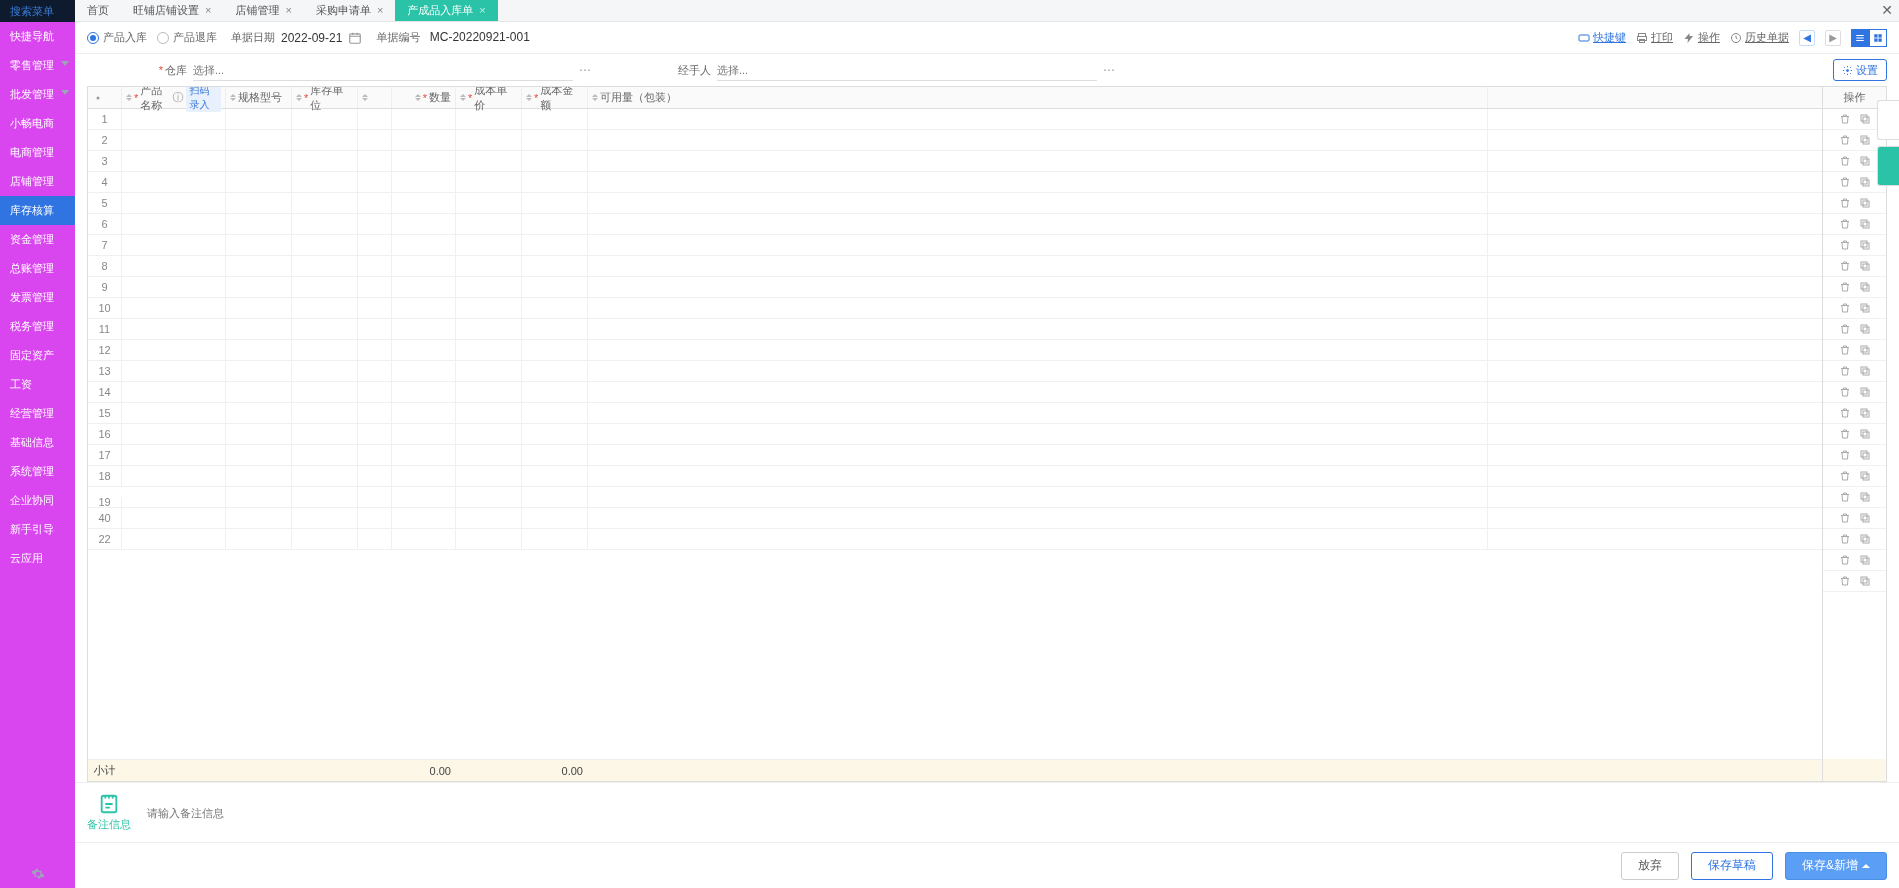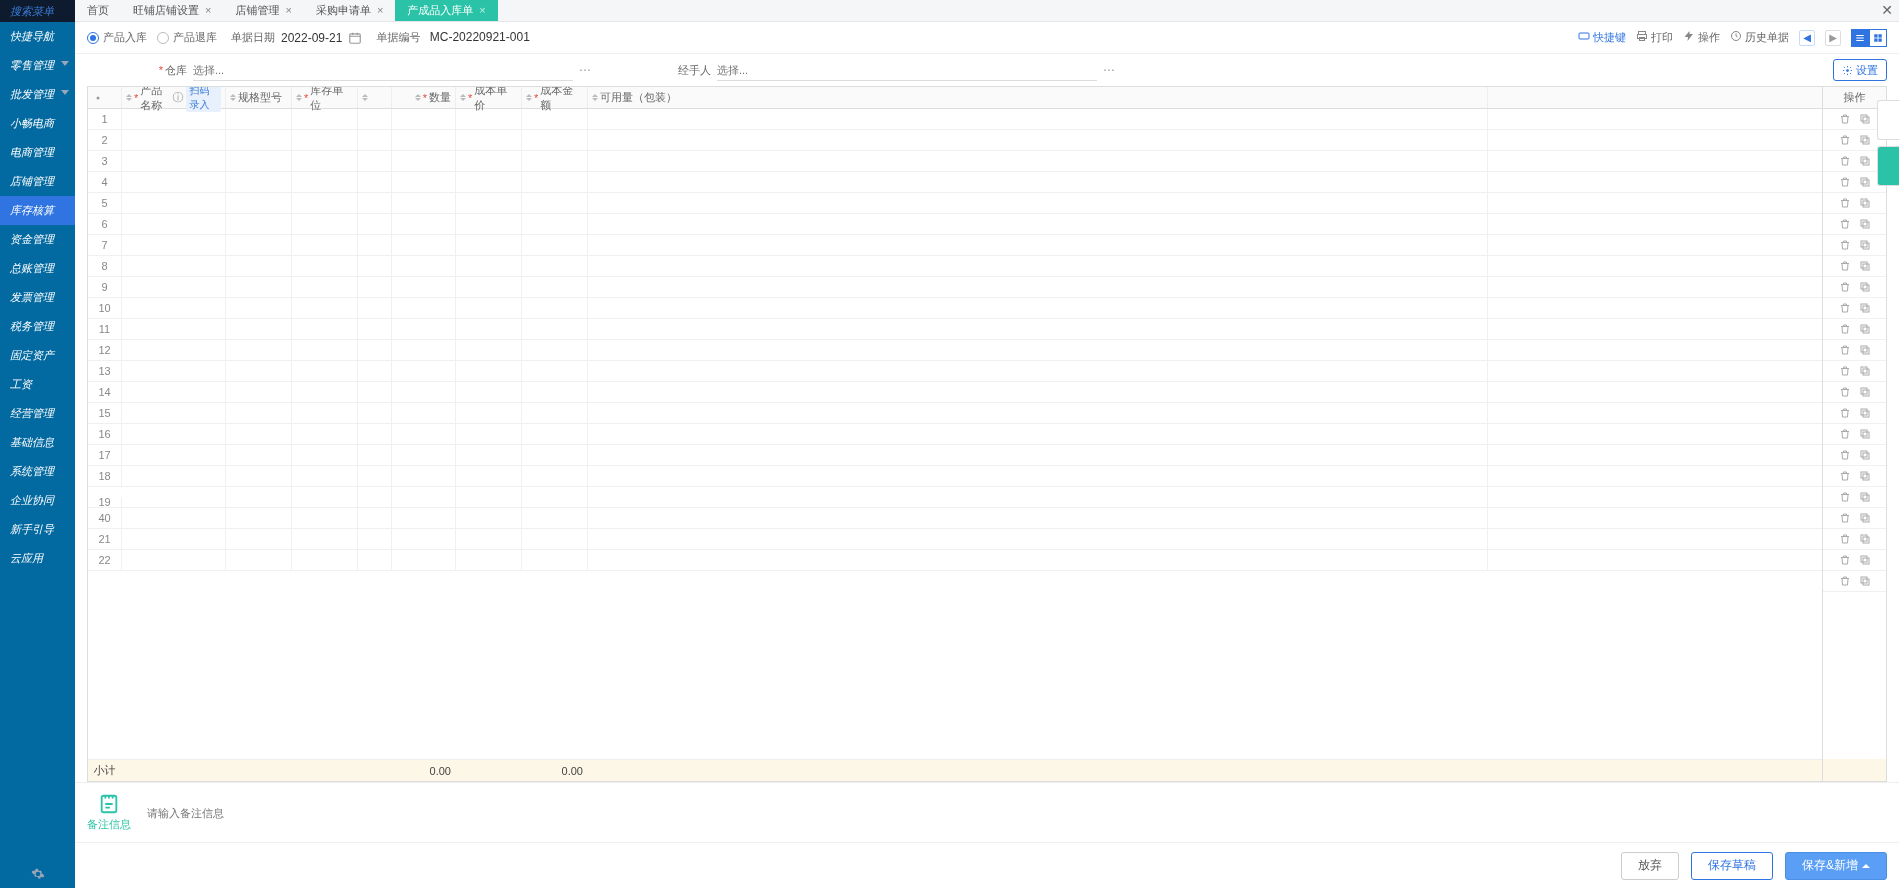--- a/index.html
+++ b/index.html
@@ -1,18 +1,18 @@
 <!DOCTYPE html>
 <html><head>
 <meta charset="utf-8">
 <style>
 *{box-sizing:border-box;margin:0;padding:0;}
 html,body{width:1899px;height:888px;font-family:"Microsoft YaHei",Arial,sans-serif;font-size:12px;color:#333;background:#f5f5f5;overflow:hidden;}
 .app{display:flex;width:100%;height:100%;}
-.sidebar{width:75px;background:#0369a1;color:#b8c0cd;display:flex;flex-direction:column;font-style:italic;}
+.sidebar{width:75px;background:#d946ef;color:#b8c0cd;display:flex;flex-direction:column;}
 .sidebar-search{height:22px;line-height:22px;padding-left:10px;background:#0e1a2e;color:#3b7dd8;font-size:11px;}
 .sidebar-item{height:29px;line-height:29px;padding-left:10px;cursor:pointer;font-size:11px;color:#fff;position:relative;}
 .sidebar-item.active{background:#2f74e0;color:#fff;}
 .sidebar-item .caret{position:absolute;right:6px;top:10px;width:0;height:0;border-left:4px solid transparent;border-right:4px solid transparent;border-top:5px solid #9aa5b5;}
 .sidebar-footer{margin-top:auto;height:28px;display:flex;align-items:center;justify-content:center;}
 .sidebar-footer svg{fill:#9aa5b5;}
 .main{flex:1;display:flex;flex-direction:column;background:#fff;position:relative;}
 .tabs-bar{height:22px;background:#f5f6f8;display:flex;align-items:flex-end;border-bottom:1px solid #e5e5e5;position:relative;}
 .tab{height:22px;line-height:22px;padding:0 12px;font-size:11px;color:#555;cursor:pointer;display:flex;align-items:center;gap:6px;}
 .tab.active{background:#2bc3a7;color:#fff;}
@@ -22,21 +22,21 @@
 .radio-group{display:flex;align-items:center;gap:10px;}
 .radio{display:flex;align-items:center;gap:4px;cursor:pointer;}
 .radio .dot{width:12px;height:12px;border:1px solid #bbb;border-radius:50%;display:inline-block;position:relative;}
 .radio.sel .dot{border-color:#2f74e0;}
 .radio.sel .dot::after{content:"";position:absolute;left:2px;top:2px;width:6px;height:6px;border-radius:50%;background:#2f74e0;}
 .lbl{font-size:11px;color:#666;}
 .val{font-size:12px;color:#333;}
 .date-input{display:flex;align-items:center;gap:6px;}
 .date-input .cal-icon{width:14px;height:14px;}
 .toolbar-right{margin-left:auto;display:flex;align-items:center;gap:10px;}
-.link-btn{display:flex;align-items:flex-start;gap:3px;color:#2f74e0;font-size:11px;cursor:pointer;}
+.link-btn{display:flex;align-items:center;gap:3px;color:#2f74e0;font-size:11px;cursor:pointer;text-decoration:underline;}
 .link-btn.gray{color:#666;}
 .nav-arrow{width:16px;height:16px;display:flex;align-items:center;justify-content:center;color:#999;cursor:pointer;border:1px solid #ddd;border-radius:2px;font-size:10px;}
 .view-btns{display:flex;}
 .view-btn{width:18px;height:18px;display:flex;align-items:center;justify-content:center;border:1px solid #2f74e0;cursor:pointer;}
 .view-btn.active{background:#2f74e0;color:#fff;}
 .view-btn:not(.active){color:#2f74e0;background:#fff;}
 .filter-row{height:32px;display:flex;align-items:center;padding:0 12px;gap:20px;}
 .filter-item{display:flex;align-items:center;gap:6px;}
 .filter-label{font-size:11px;color:#666;min-width:60px;text-align:right;}
 .filter-input{width:380px;height:22px;border:none;border-bottom:1px solid #ddd;font-size:11px;color:#999;background:transparent;}
@@ -518,31 +518,20 @@
               <div class="cell" style="width: 104px;"></div>
               <div class="cell" style="width: 66px;"></div>
               <div class="cell" style="width: 66px;"></div>
               <div class="cell" style="width: 34px;"></div>
               <div class="cell" style="width: 64px;"></div>
               <div class="cell" style="width: 66px;"></div>
               <div class="cell" style="width: 66px;"></div>
               <div class="cell" style="width: 900px;"></div>
             </div>
             <div class="grid-row">
-              <div class="cell" style="width: 34px; justify-content: center; color: rgb(136, 136, 136);">21</div>
-              <div class="cell" style="width: 104px;"></div>
-              <div class="cell" style="width: 66px;"></div>
-              <div class="cell" style="width: 66px;"></div>
-              <div class="cell" style="width: 34px;"></div>
-              <div class="cell" style="width: 64px;"></div>
-              <div class="cell" style="width: 66px;"></div>
-              <div class="cell" style="width: 66px;"></div>
-              <div class="cell" style="width: 900px;"></div>
-            </div>
-            <div class="grid-row">
               <div class="cell" style="width: 34px; justify-content: center; color: rgb(136, 136, 136);">22</div>
               <div class="cell" style="width: 104px;"></div>
               <div class="cell" style="width: 66px;"></div>
               <div class="cell" style="width: 66px;"></div>
               <div class="cell" style="width: 34px;"></div>
               <div class="cell" style="width: 64px;"></div>
               <div class="cell" style="width: 66px;"></div>
               <div class="cell" style="width: 66px;"></div>
               <div class="cell" style="width: 900px;"></div>
             </div>

